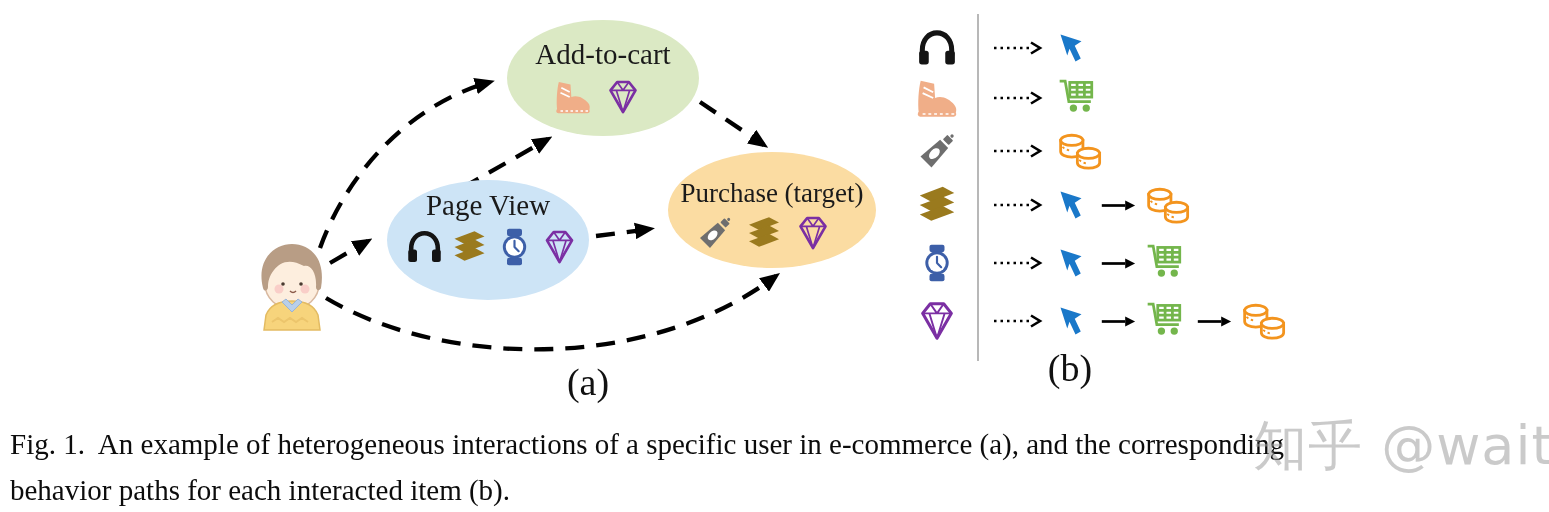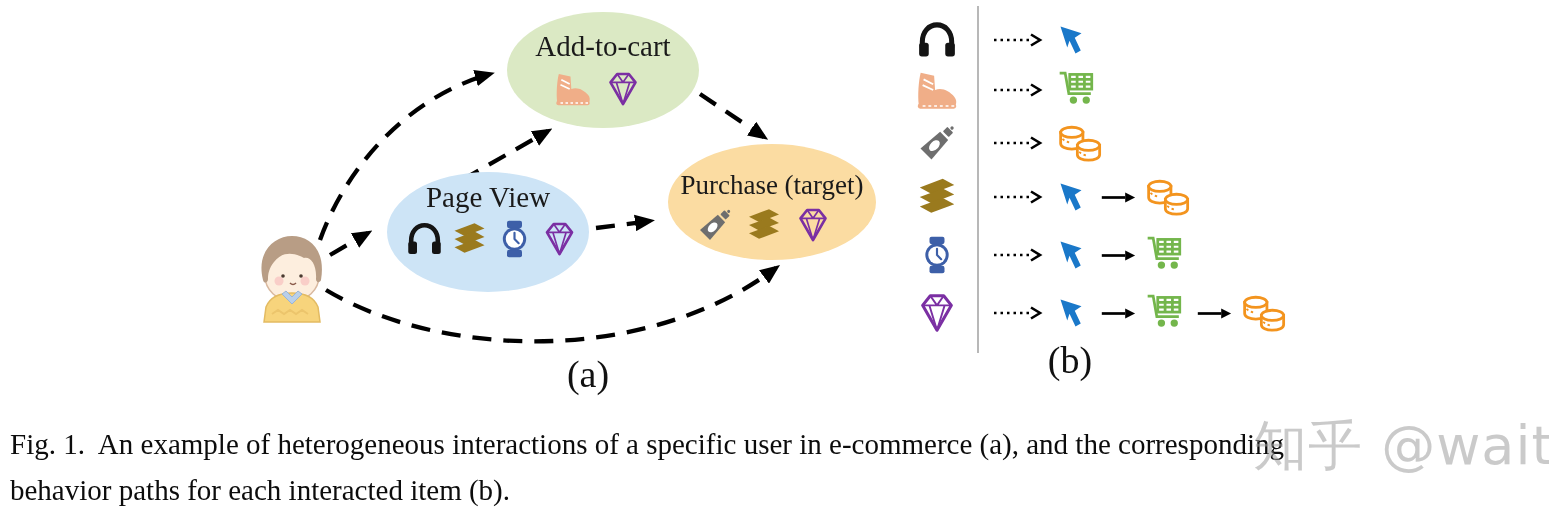--- a/index.html
+++ b/index.html
@@ -1,18 +1,18 @@
 <!DOCTYPE html>
 <html><head>
 <meta charset="utf-8">
 <style>
   * { margin:0; padding:0; box-sizing:border-box; }
   body { background:#fff; font-family:"Liberation Serif", serif; }
   .page { position:relative; width:1549px; height:512px; background:#fff; overflow:hidden; }
-  .figure { position:absolute; left:0; top:0; width:1549px; height:405px;text-decoration:underline; }
+  .figure { position:absolute; left:0; top:8px; width:1549px; height:405px;text-decoration:underline; }
   #panel-a { position:absolute; left:0; top:0; }
   .panel-b { position:absolute; left:890px; top:0; width:470px; height:405px; }
   .b-sep { position:absolute; left:87px; top:6px; width:2px; height:347px; }
   .b-row { position:absolute; left:0; height:56px; display:flex; align-items:center; }
   .b-item-slot { width:94px; display:flex; justify-content:center; align-items:center; }
   .icon { display:block; flex:0 0 auto; }
   .b-dotted { margin-left:8px; }
   .b-step { margin-left:12px; }
   .b-solid { margin:0 8px; }
   .b-label { position:absolute; left:130px; top:338px; width:100px; text-align:center;

